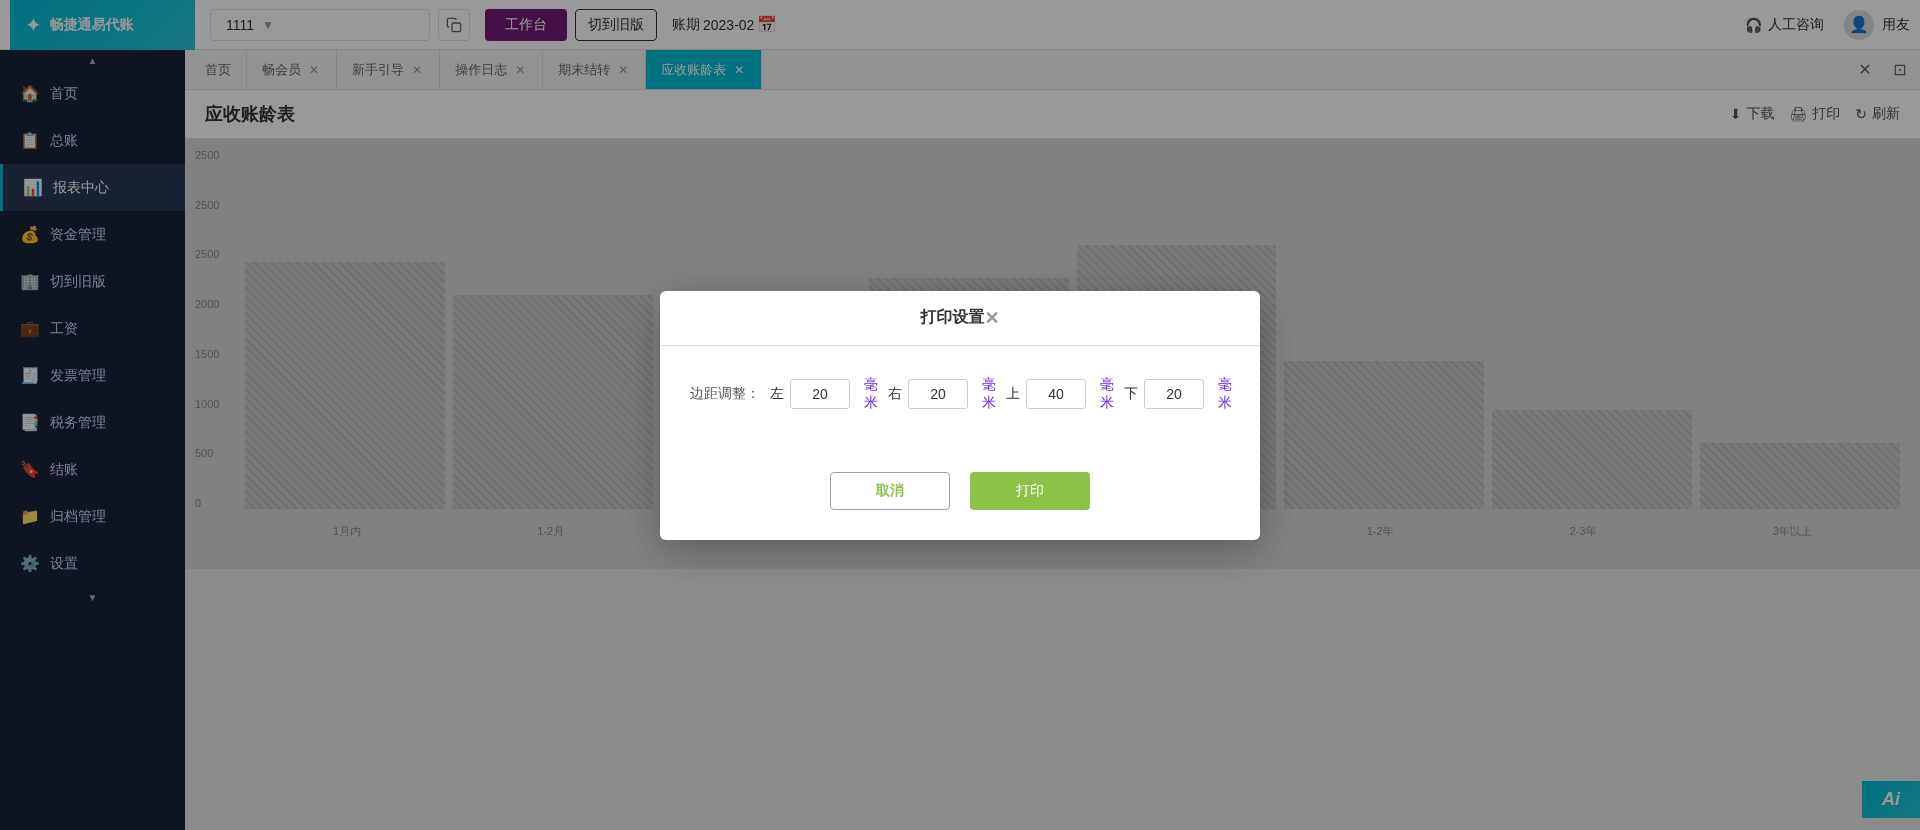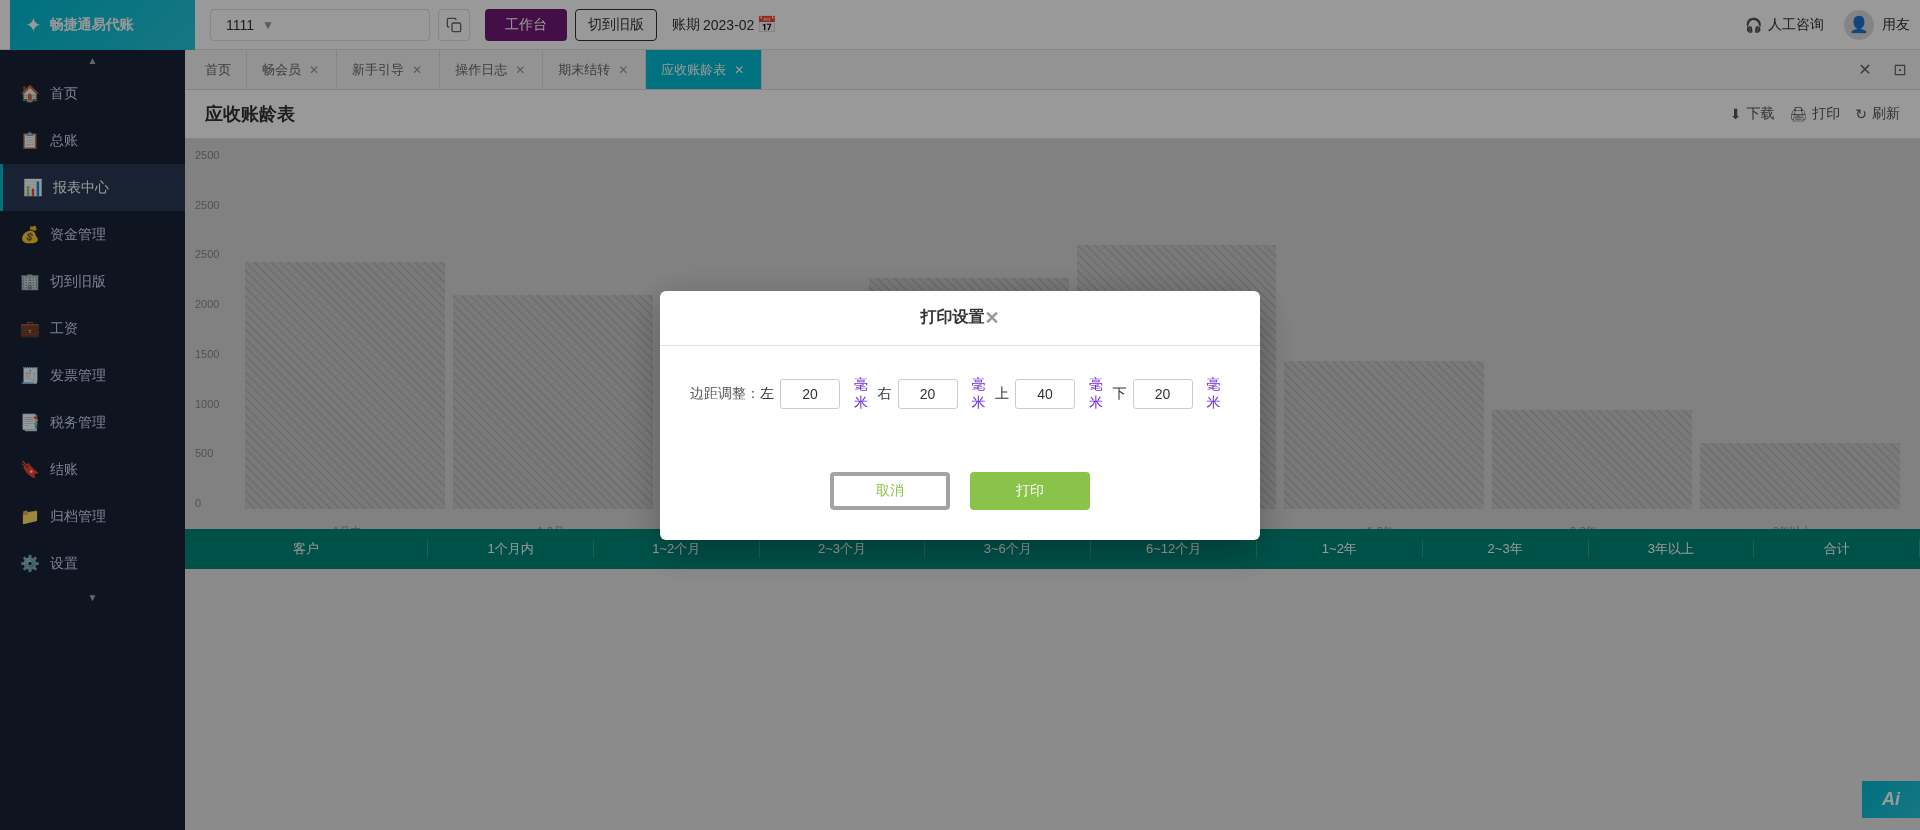--- a/index.html
+++ b/index.html
@@ -377,20 +377,21 @@
       cursor: pointer;
       color: #999;
       font-size: 18px;
     }
     .modal-body {
       padding: 30px 30px;
     }
     .margin-row {
       display: flex;
       align-items: center;
+      gap: 10px;
       margin-bottom: 10px;
     }
     .margin-label {
       color: #555;
       font-size: 14px;
       white-space: nowrap;
     }
     .margin-group {
       display: flex;
       align-items: center;
@@ -416,26 +417,27 @@
     }
     .modal-footer {
       display: flex;
       justify-content: center;
       gap: 20px;
       padding: 20px 30px 30px;
     }
     .btn-cancel {
       width: 120px;
       height: 38px;
-      border: 4px solid #a3a3a3;
+      border: 1px solid #a3a3a3;
       background: #fff;
       color: #8bc34a;
       border-radius: 4px;
       font-size: 14px;
       cursor: pointer;
+      font-weight: bold;
     }
     .btn-print {
       width: 120px;
       height: 38px;
       border: none;
       background: #8bc34a;
       color: #fff;
       border-radius: 4px;
       font-size: 14px;
       cursor: pointer;
@@ -630,32 +632,20 @@
           <span>1月内</span>
           <span>1-2月</span>
           <span>2-3月</span>
           <span>3-6月</span>
           <span>6-12个月</span>
           <span>1-2年</span>
           <span>2-3年</span>
           <span>3年以上</span>
         </div>
 
-        <div class="table-header">
-          <div class="table-header-cell">客户</div>
-          <div class="table-header-cell">1个月内</div>
-          <div class="table-header-cell">1~2个月</div>
-          <div class="table-header-cell">2~3个月</div>
-          <div class="table-header-cell">3~6个月</div>
-          <div class="table-header-cell">6~12个月</div>
-          <div class="table-header-cell">1~2年</div>
-          <div class="table-header-cell">2~3年</div>
-          <div class="table-header-cell">3年以上</div>
-          <div class="table-header-cell">合计</div>
-        </div>
       </div>
 
     </div>
   </div>
 </div>
 
 <div class="modal-overlay">
   <div class="modal">
     <div class="modal-header">
       <span>打印设置</span>

